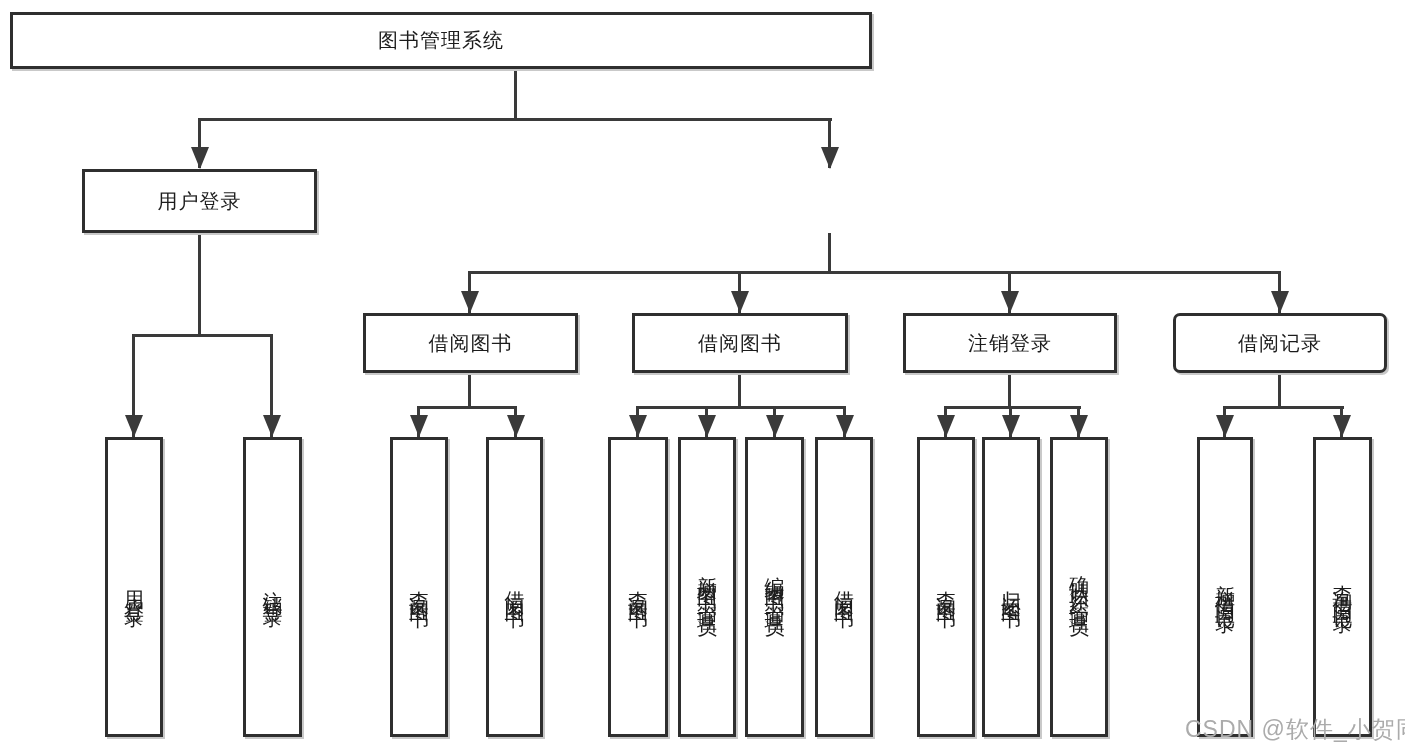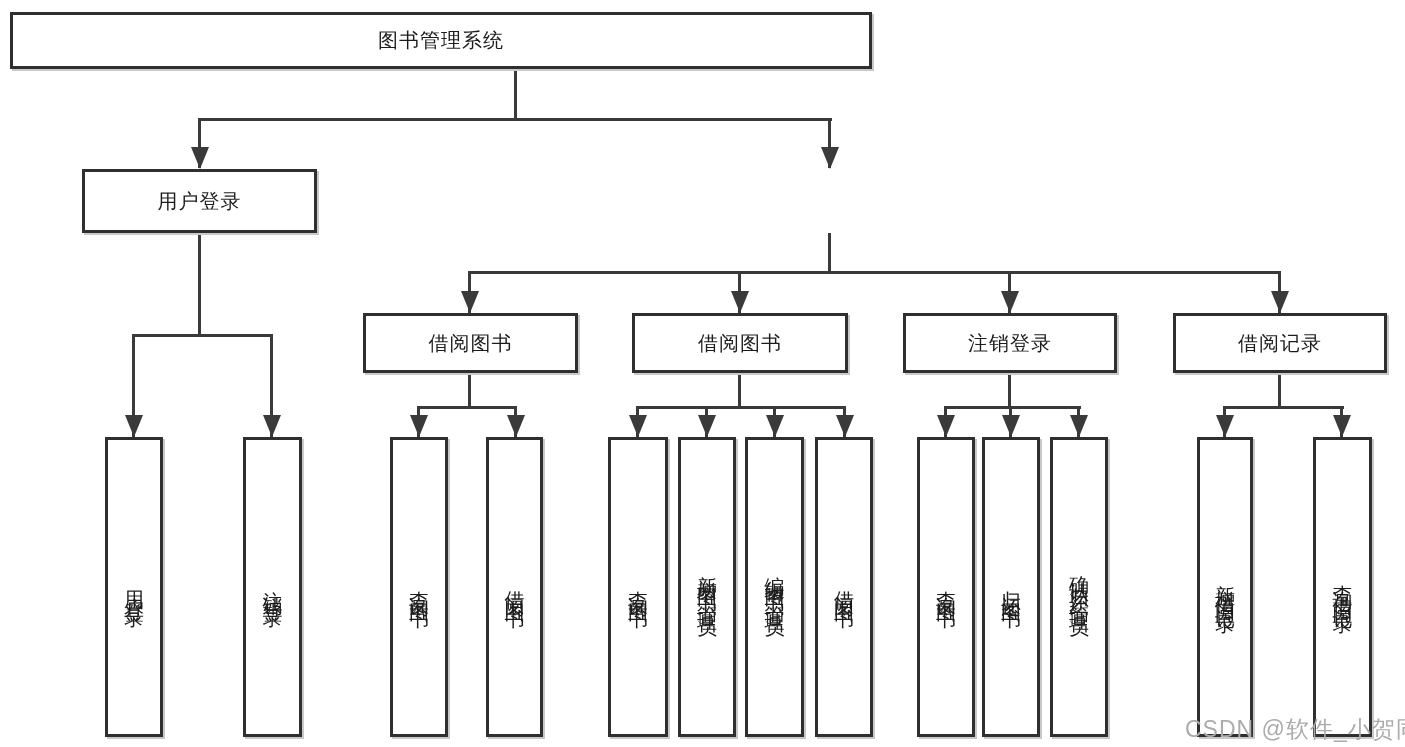--- a/index.html
+++ b/index.html
@@ -104,21 +104,21 @@
 
   <div class="box" style="left:363px; top:313px; width:215px; height:60px;">
     <span>借阅图书</span>
   </div>
   <div class="box" style="left:632px; top:313px; width:216px; height:60px;">
     <span>借阅图书</span>
   </div>
   <div class="box" style="left:903px; top:313px; width:214px; height:60px;">
     <span>注销登录</span>
   </div>
-  <div class="box" style="left:1173px; top:313px; width:214px; height:60px;">
+  <div class="box" style="left:1173px; top:313px; width:214px; height:60px;border-radius:7px;">
     <span>借阅记录</span>
   </div>
 
   <div class="vline" style="left:468px; top:373px; height:36px;"></div>
   <div class="hline" style="left:417px; top:406px; width:100px;"></div>
   <div class="vline" style="left:417px; top:406px; height:31px;"></div>
   <div class="arrow" style="left:410px; top:415px;"></div>
   <div class="vline" style="left:514px; top:406px; height:31px;"></div>
   <div class="arrow" style="left:507px; top:415px;"></div>
 

